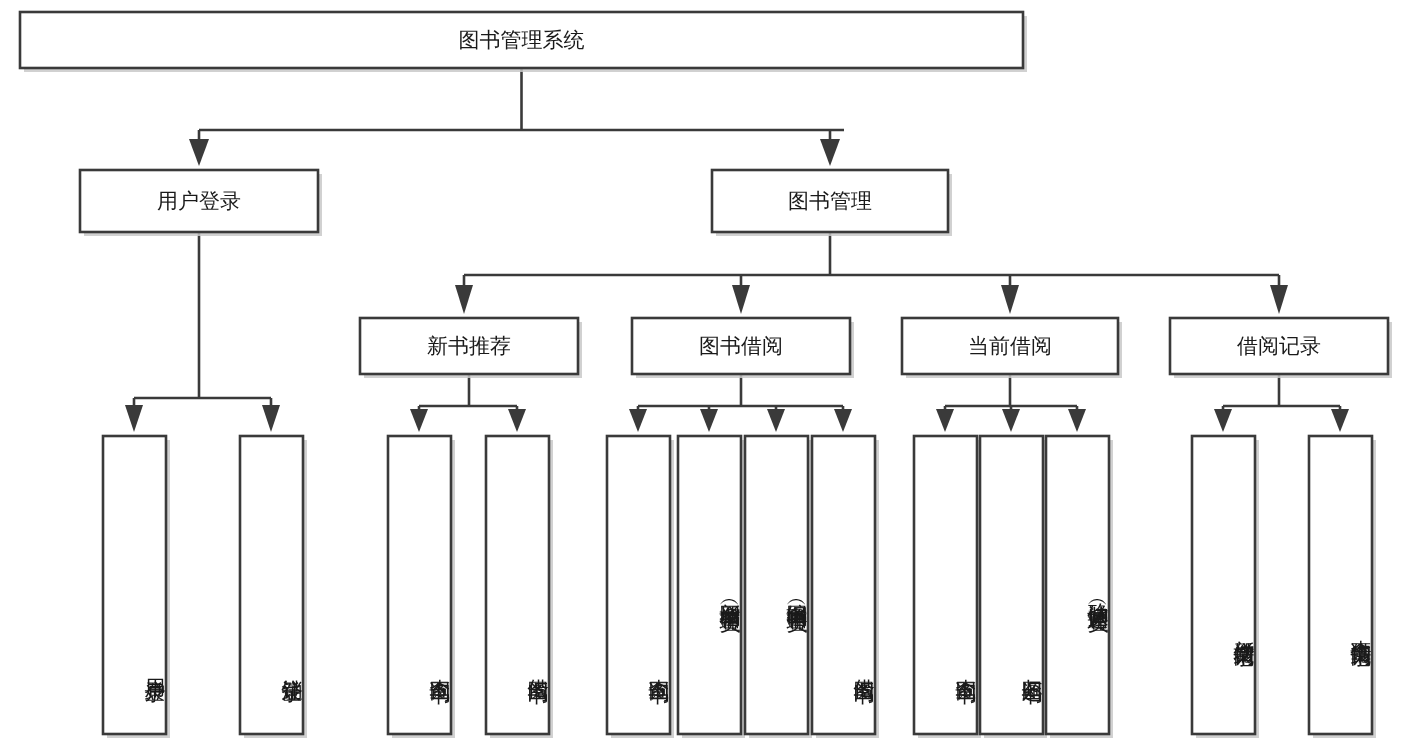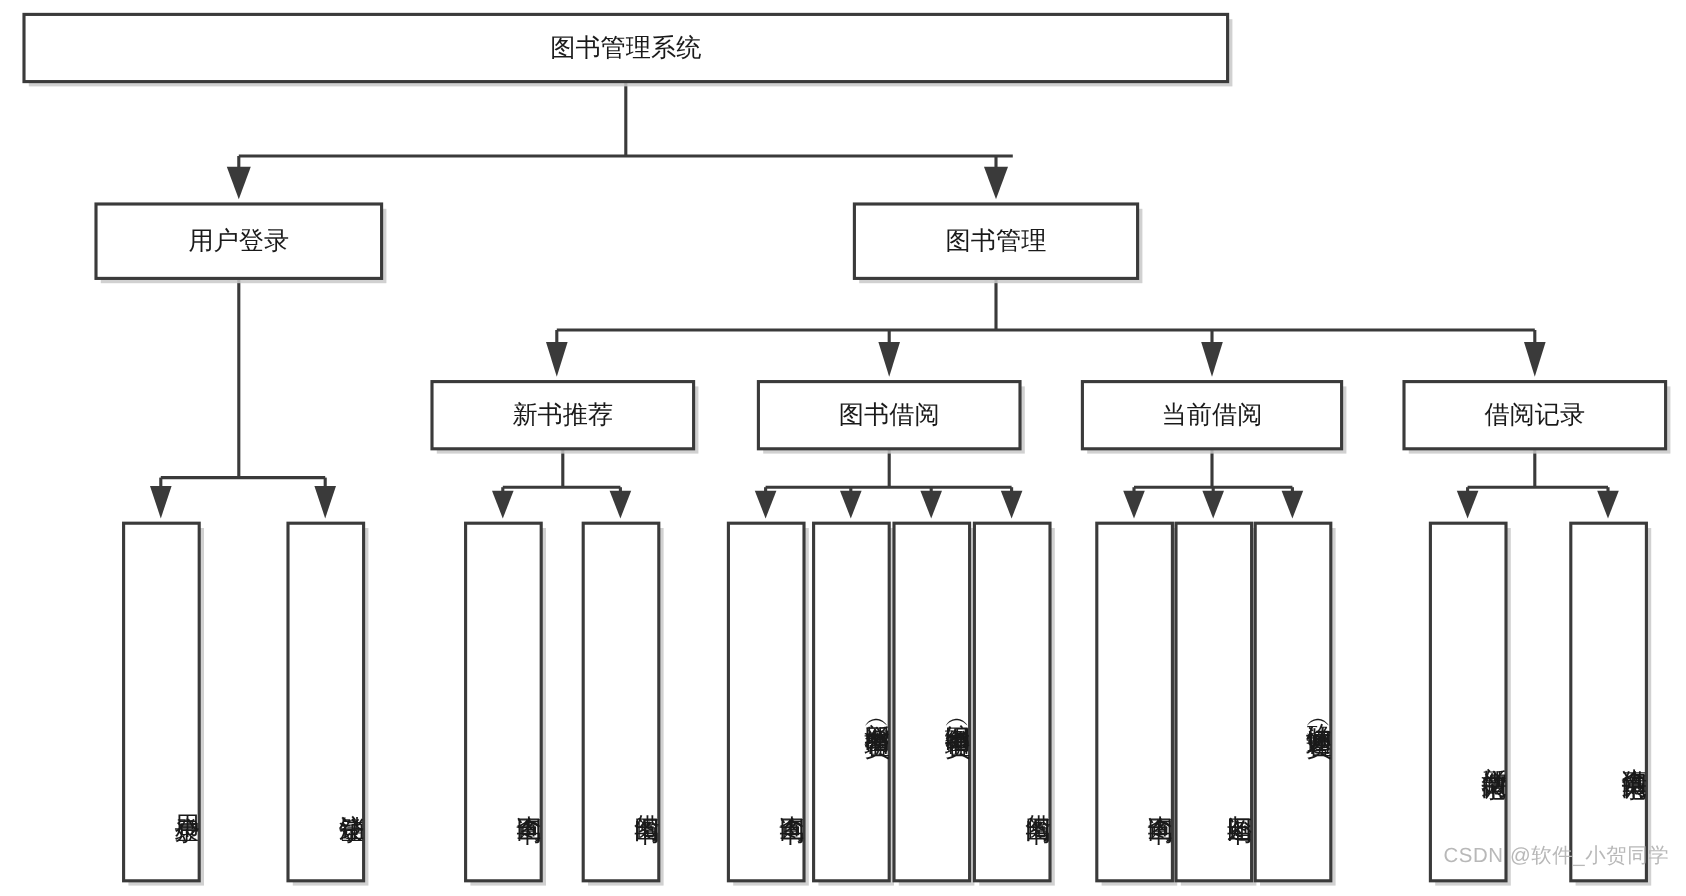--- a/index.html
+++ b/index.html
@@ -247,15 +247,14 @@
   <div class="label-vert" style="left:607px; top:436px; width:63px; height:298px; padding-top:80px;">查询图书</div>
   <div class="label-vert" style="left:678px; top:436px; width:63px; height:298px; padding-top:8px;">新增图书（管理员）</div>
   <div class="label-vert" style="left:745px; top:436px; width:63px; height:298px; padding-top:8px;">编辑图书（管理员）</div>
   <div class="label-vert" style="left:812px; top:436px; width:63px; height:298px; padding-top:80px;">借阅图书</div>
   <div class="label-vert" style="left:914px; top:436px; width:63px; height:298px; padding-top:80px;">查询图书</div>
   <div class="label-vert" style="left:980px; top:436px; width:63px; height:298px; padding-top:80px;">归还图书</div>
   <div class="label-vert" style="left:1046px; top:436px; width:63px; height:298px; padding-top:8px;">确认归还（管理员）</div>
   <div class="label-vert" style="left:1192px; top:436px; width:63px; height:298px; padding-top:42px;">新增借阅记录</div>
   <div class="label-vert" style="left:1309px; top:436px; width:63px; height:298px; padding-top:42px;">查询借阅记录</div>
 
-  <div class="watermark">CSDN @软件_小贺同学</div>
 
 </div>
 
 </body></html>

